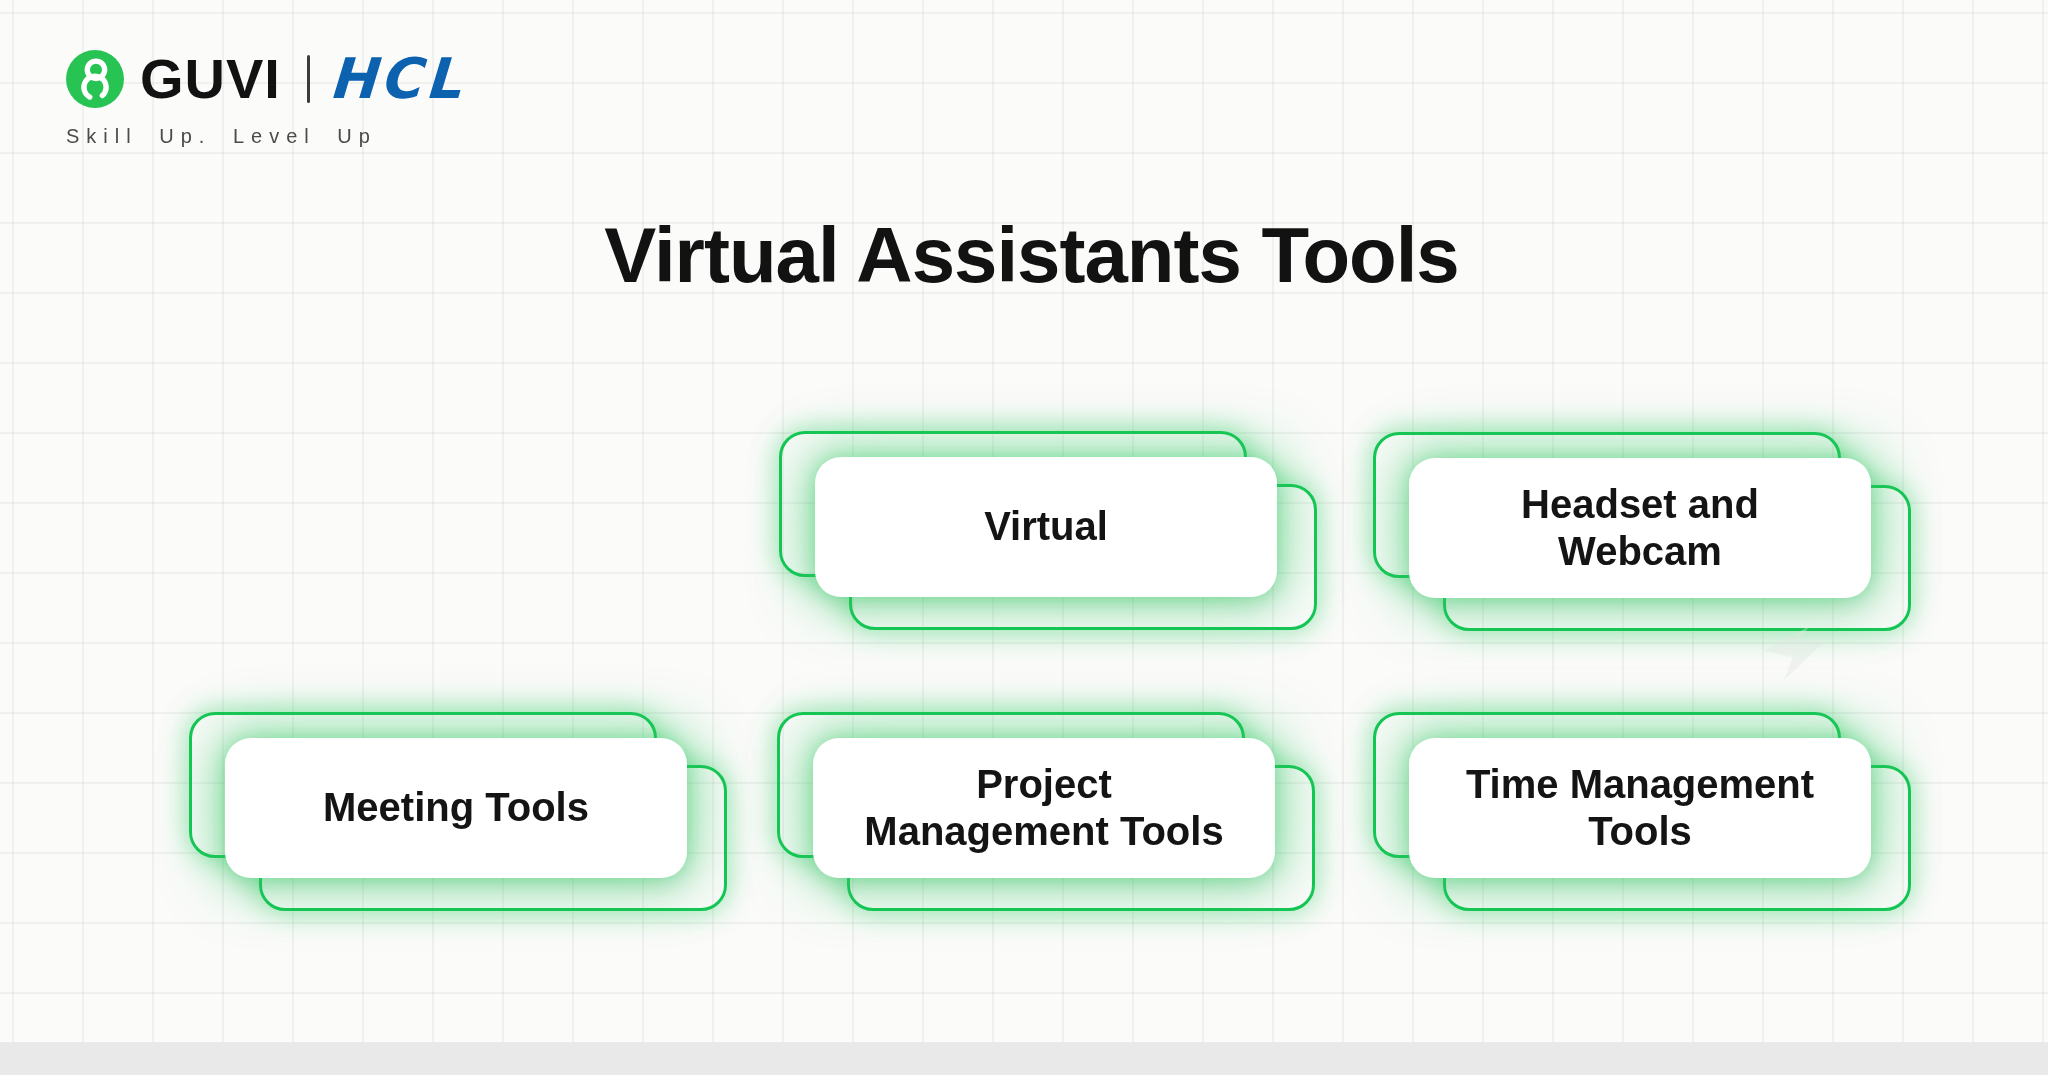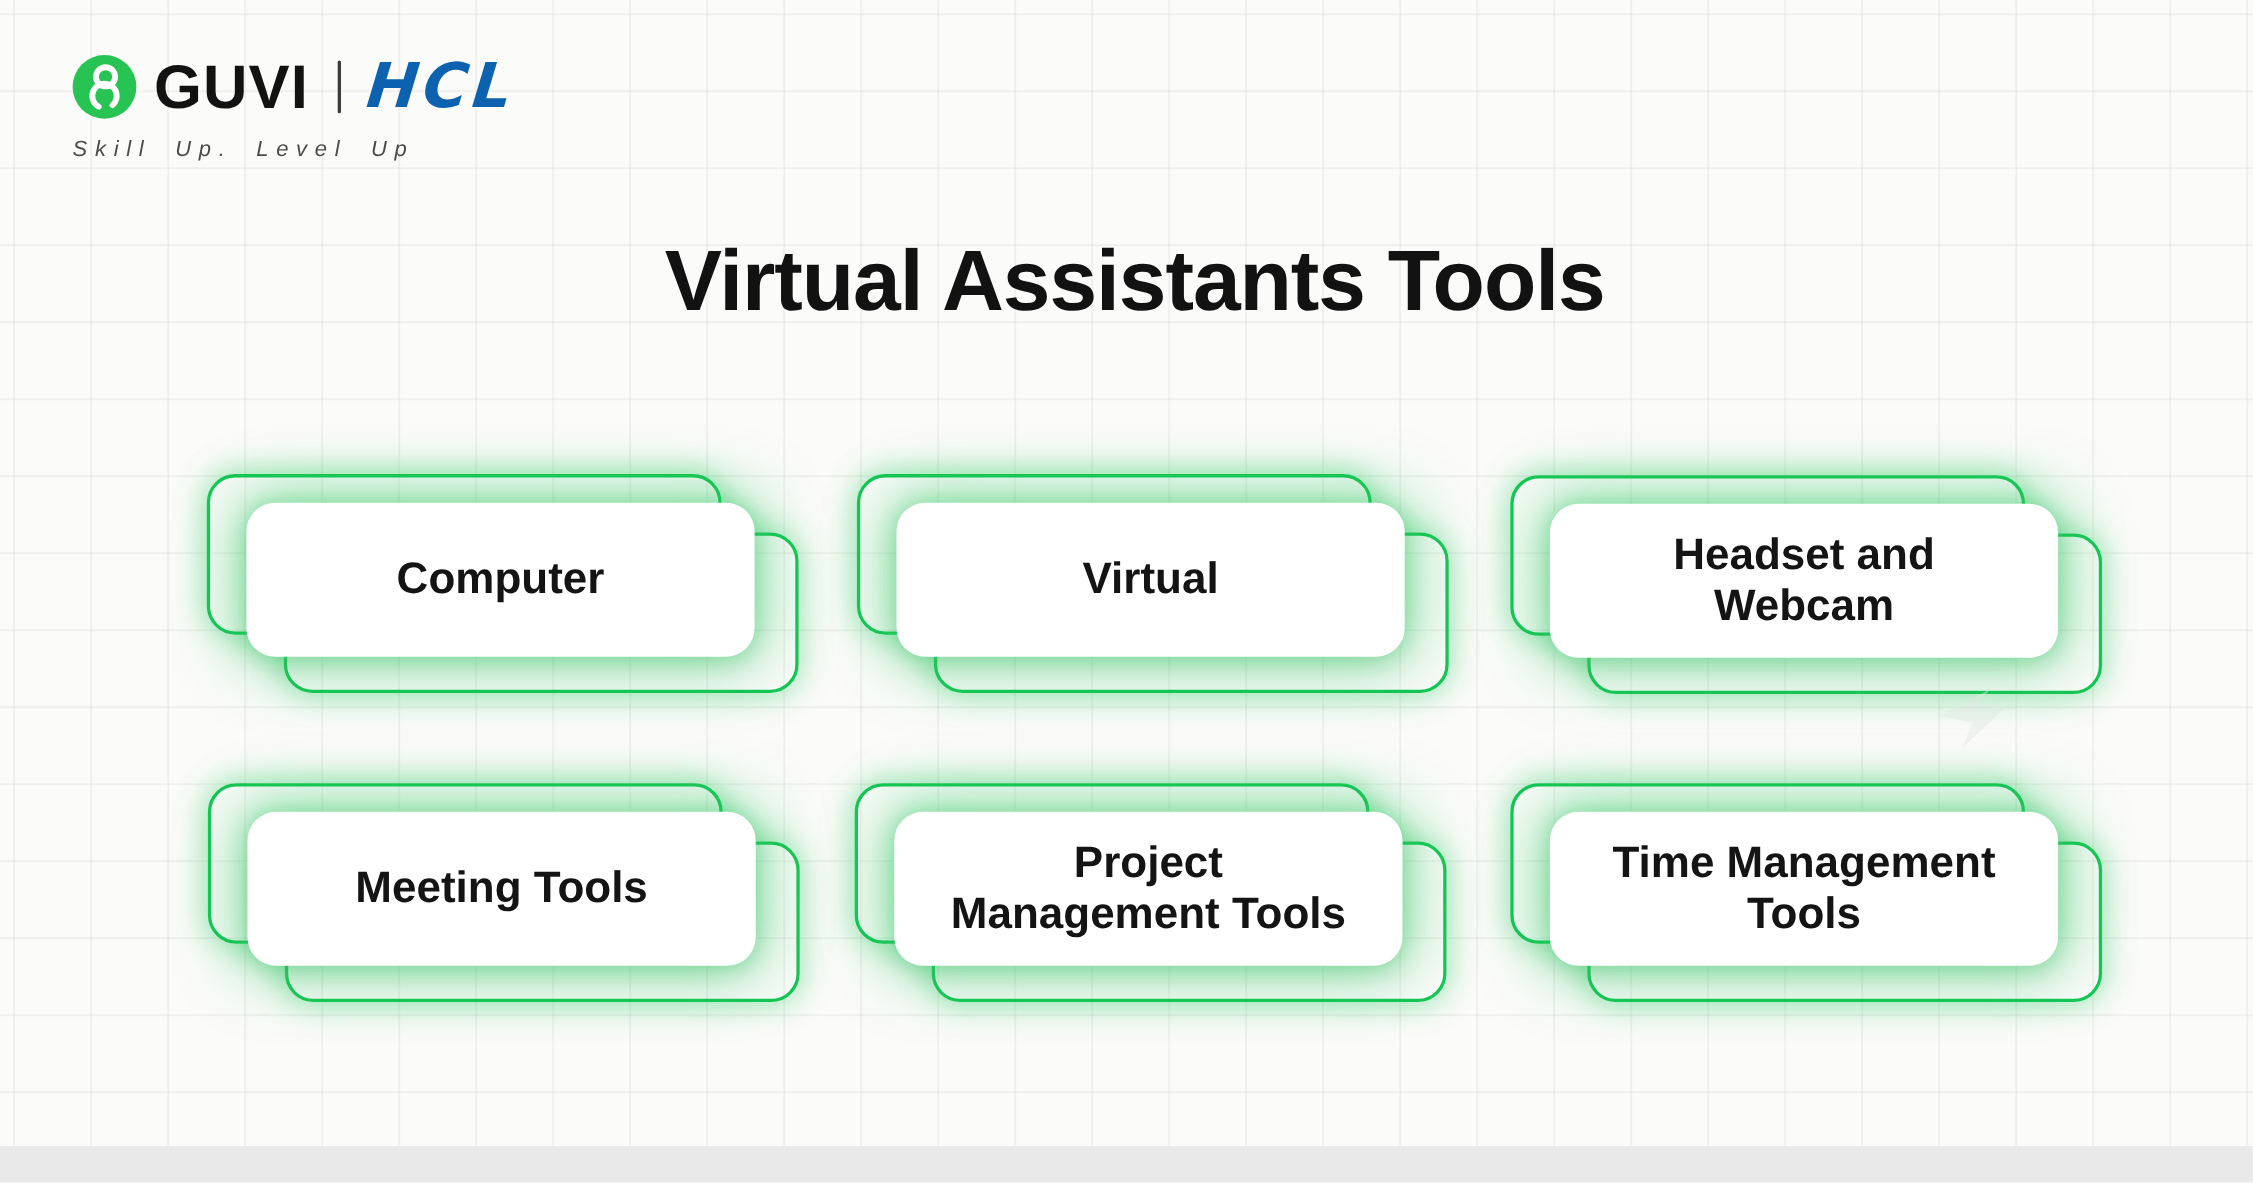--- a/index.html
+++ b/index.html
@@ -33,21 +33,21 @@
     width:3px;height:48px;background:#3b3b3b;margin:0 24px 0 26px;border-radius:2px;
   }
   .hcl-word{
     font-size:56px;font-weight:800;font-style:italic;
     font-family:"DejaVu Sans", sans-serif;
     color:#0d62b0;letter-spacing:4px;transform:skewX(-6deg);
   }
   .tagline{
     margin-top:14px;
     font-size:20px;color:#4b4b4b;font-weight:500;
-    letter-spacing:7px;word-spacing:9px;font-style:italic;
+    letter-spacing:7px;word-spacing:9px;
   }
 
   
   .title{
     position:absolute;left:0;right:0;top:210px;margin:0;
     text-align:center;
     font-size:78px;font-weight:800;letter-spacing:-1px;color:#121212;
   }
 
   
@@ -98,28 +98,20 @@
       </span>
       <span class="guvi-word">GUVI</span>
       <span class="logo-divider"></span>
       <span class="hcl-word">HCL</span>
     </div>
     <div class="tagline">Skill Up. Level Up</div>
   </header>
 
   <h1 class="title">Virtual Assistants Tools</h1>
 
-  <div class="stack" id="stack-0">
-    <div class="ghost ghost-a"></div>
-    <div class="ghost ghost-b"></div>
-    <div class="card">
-      <span>Computer</span>
-      <span></span>
-    </div>
-  </div>
 
   <div class="stack" id="stack-1">
     <div class="ghost ghost-a"></div>
     <div class="ghost ghost-b"></div>
     <div class="card">
       <span>Virtual</span>
       <span></span>
     </div>
   </div>
 

